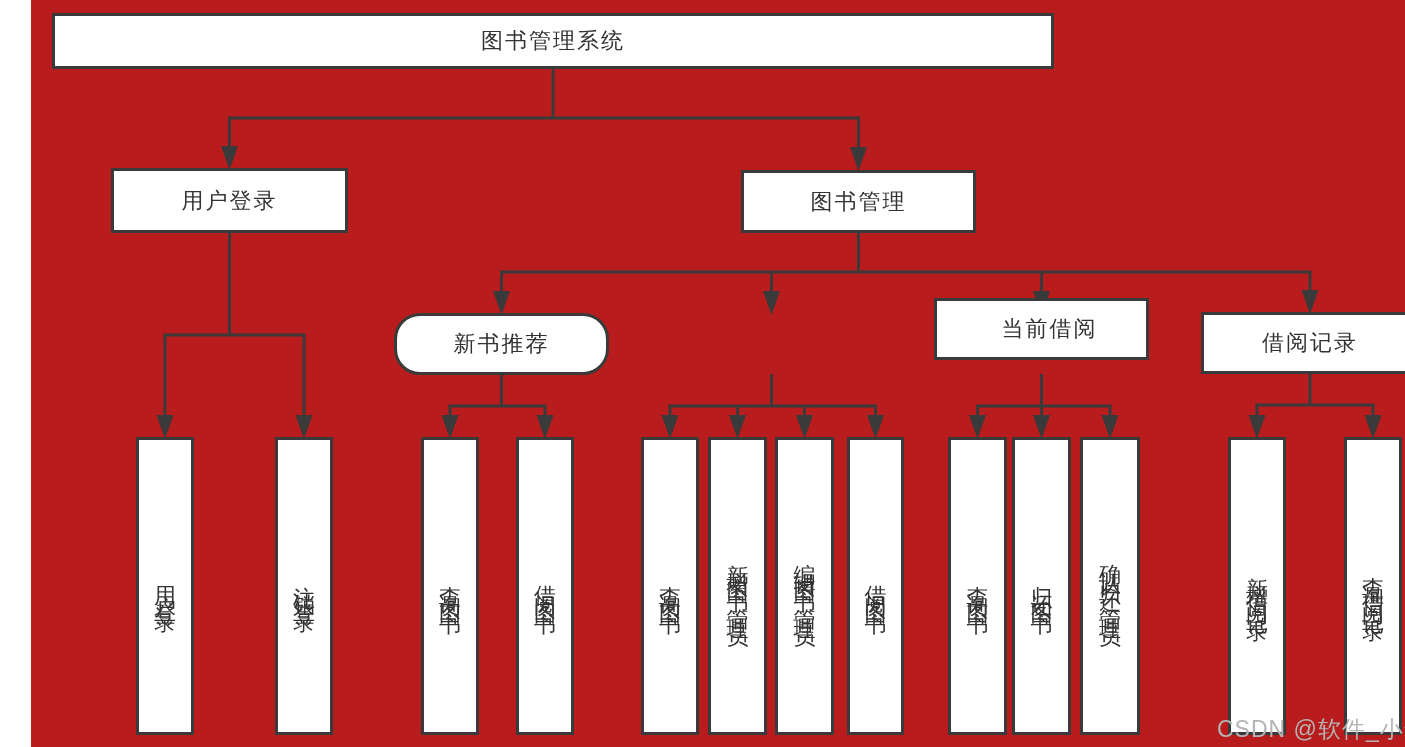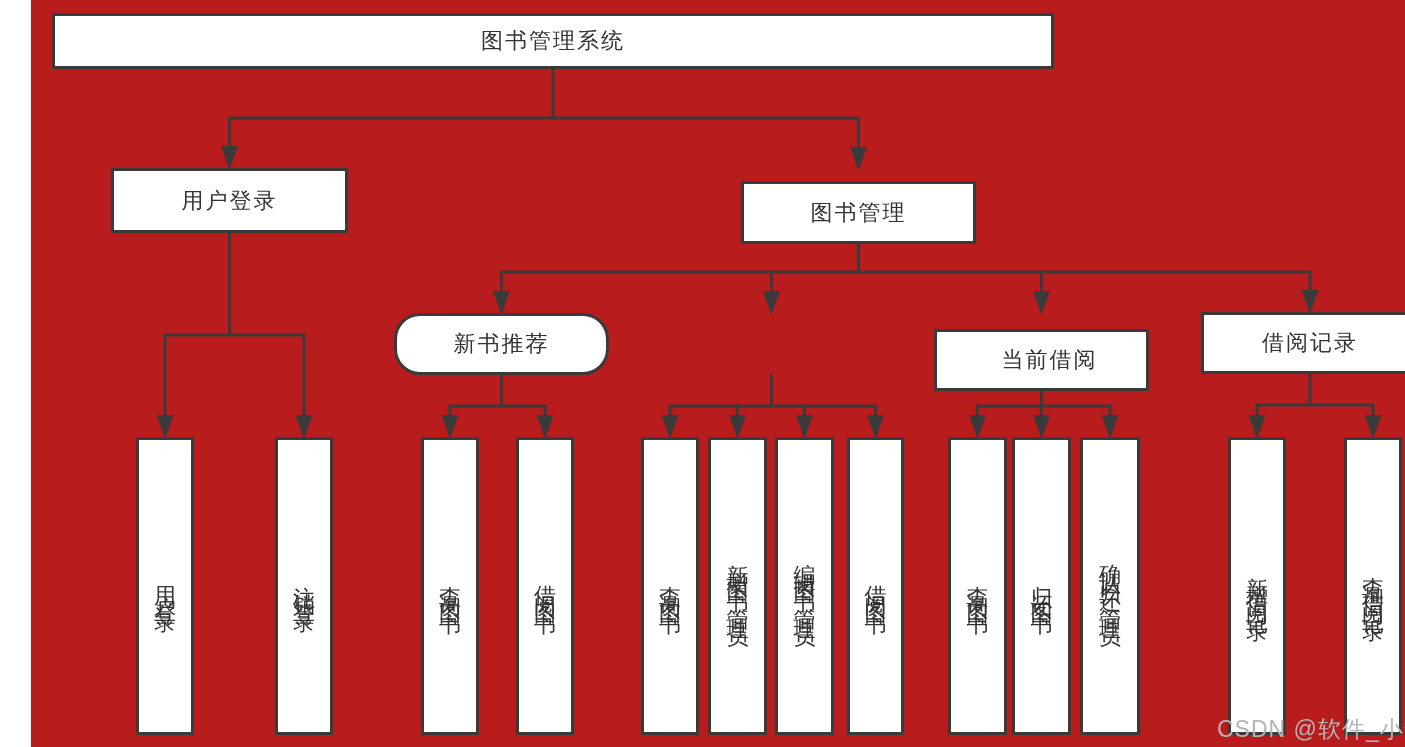--- a/index.html
+++ b/index.html
@@ -110,28 +110,28 @@
       <polygon points="1333.5,415 1350.5,415 1342,439" fill="#3a3a3a"></polygon>
     </svg>
 
   <div class="node hbox" style="left:21px; top:13px; width:1002px; height:56px;">
     <span>图书管理系统</span>
   </div>
 
   <div class="node hbox" style="left:80px; top:168px; width:237px; height:65px;">
     <span>用户登录</span>
   </div>
-  <div class="node hbox" style="left:710px; top:181px; width:235px; height:63px;">
+  <div class="node hbox" style="left:710px; top:170px; width:235px; height:63px;">
     <span>图书管理</span>
   </div>
 
   <div class="node hbox" style="left:363px; top:313px; width:215px; height:62px;border-radius:26px;">
     <span>新书推荐</span>
   </div>
-  <div class="node hbox" style="left:903px; top:329px; width:215px; height:62px;padding-left:16px;">
+  <div class="node hbox" style="left:903px; top:298px; width:215px; height:62px;padding-left:16px;">
     <span>当前借阅</span>
   </div>
   <div class="node hbox" style="left:1170px; top:312px; width:218px; height:62px;">
     <span>借阅记录</span>
   </div>
 
   <div class="node vbox" style="left:105px; top:437px; width:58px; height:298px;">
     <span>用户登录</span>
   </div>
   <div class="node vbox" style="left:244px; top:437px; width:58px; height:298px;">

